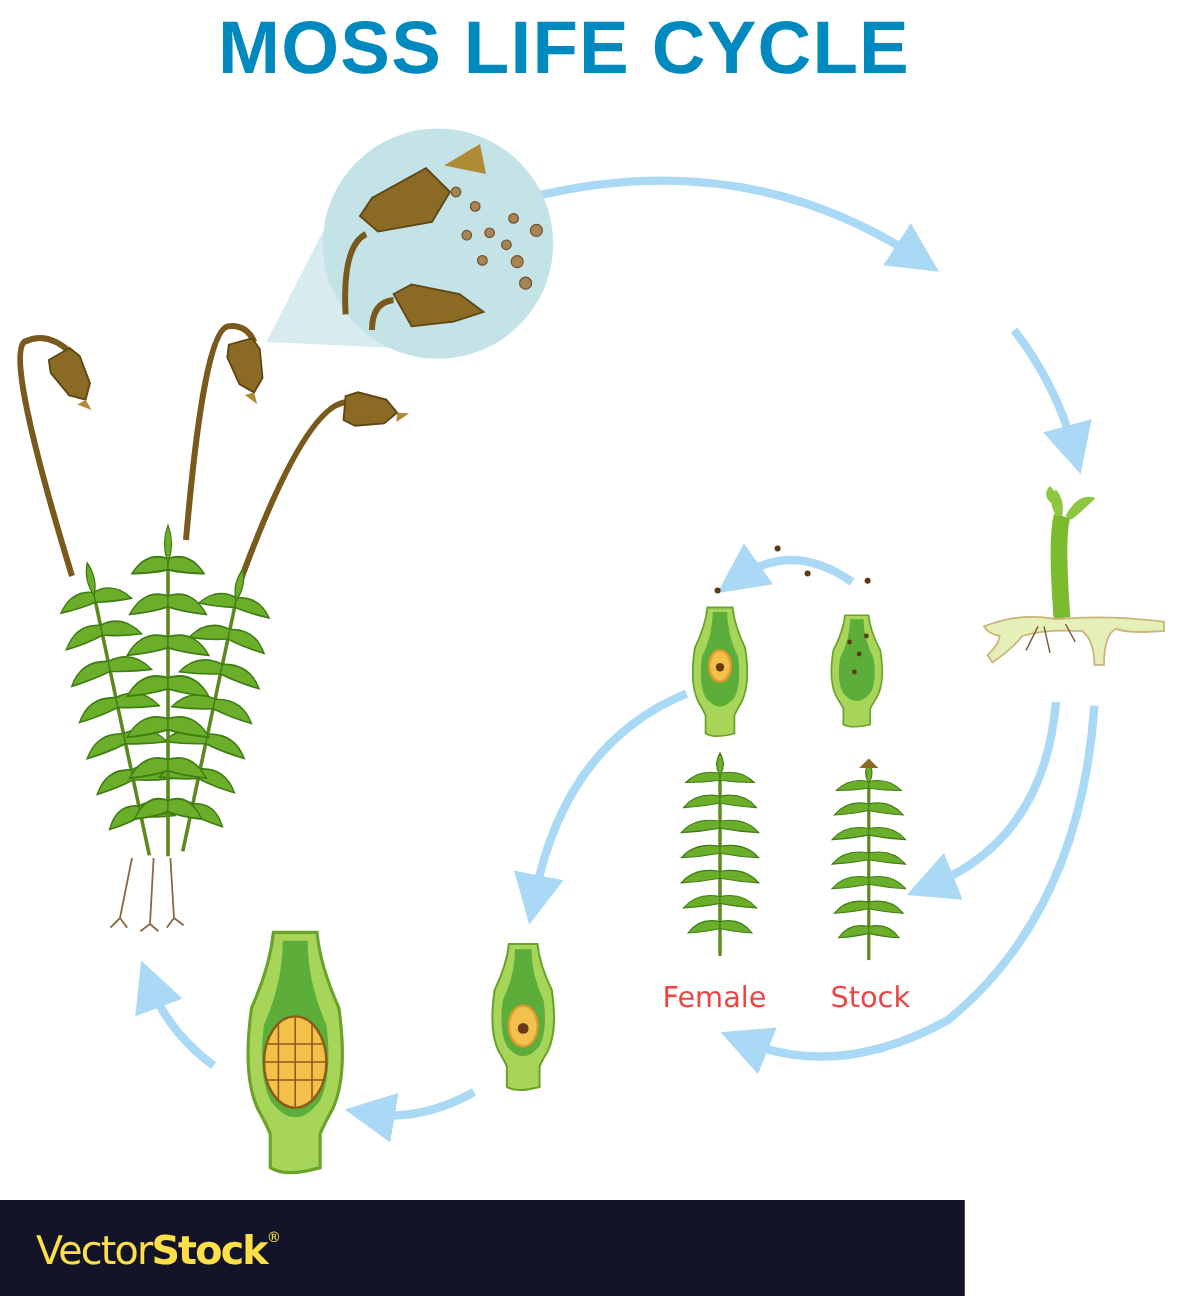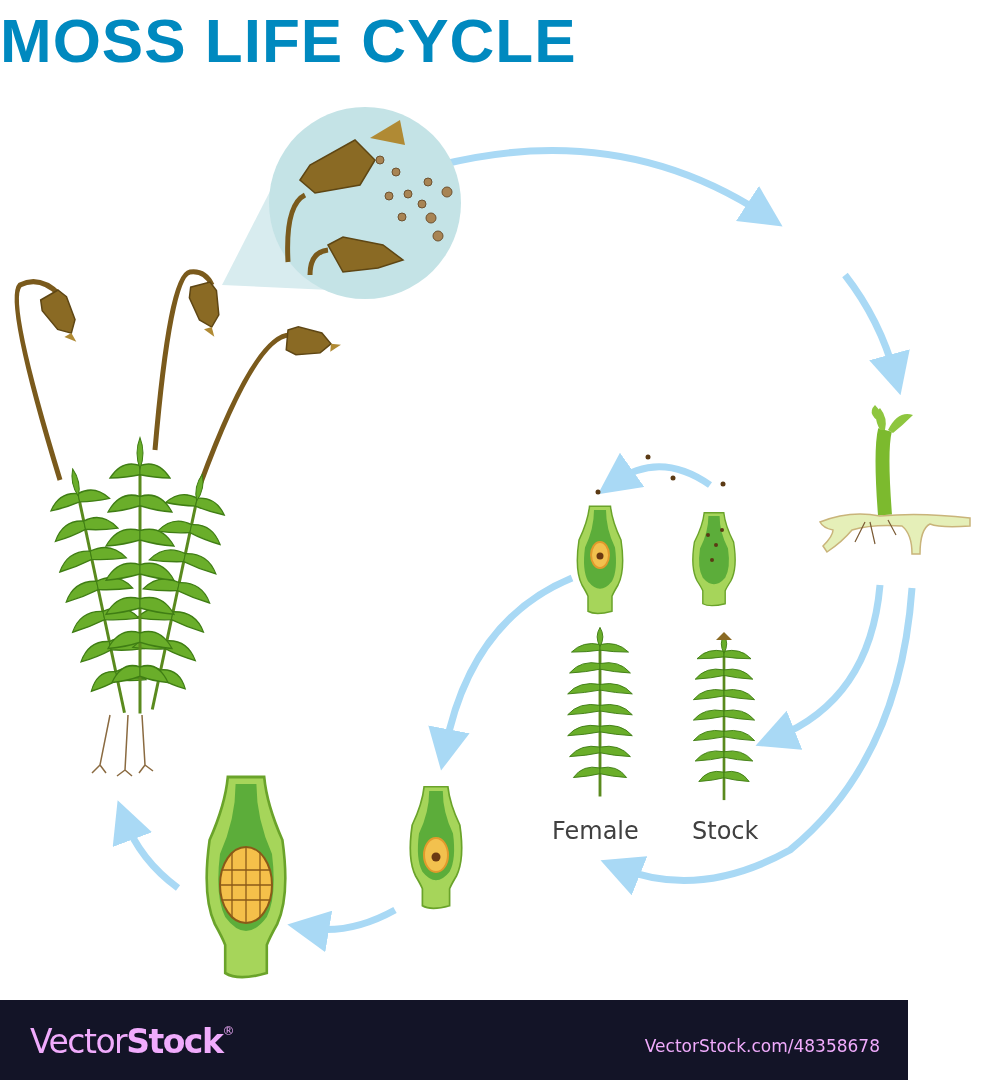--- a/index.html
+++ b/index.html
@@ -1,20 +1,20 @@
 <!DOCTYPE html>
 <html><head>
 <meta charset="utf-8">
 <style>
   html, body { margin:0; padding:0; }
   body { width:988px; height:1080px; background:#ffffff; position:relative; overflow:hidden; font-family:"Liberation Sans", sans-serif; }
-  .title { position:absolute; top:6px; left:0; width:940px; text-align:left; font-family:"Liberation Sans", sans-serif; font-weight:bold; font-size:62px; letter-spacing:1px; color:#0089bf; line-height:70px; }
+  .title { position:absolute; top:6px; left:0; width:940px; text-align:center; font-family:"Liberation Sans", sans-serif; font-weight:bold; font-size:62px; letter-spacing:1px; color:#0089bf; line-height:70px; }
   .stage { position:absolute; left:0; top:0; width:988px; height:1000px; }
-  .label { position:absolute; font-family:"DejaVu Sans", sans-serif; font-size:24px; color:#404040; }
-  .footer { position:absolute; left:0; top:1000px; width:908px; height:80px; background:#131427; color:#f0abfc; }
+  .label { position:absolute; font-family:"DejaVu Sans", sans-serif; font-size:24px; color:#ef4444; }
+  .footer { position:absolute; left:0; top:1000px; width:804px; height:80px; background:#131427; color:#fde047; }
   .brand { position:absolute; left:30px; top:22px; font-family:"DejaVu Sans", sans-serif; font-size:33px; letter-spacing:-1.5px; }
   .brand .light { font-weight:normal; }
   .brand .bold { font-weight:bold; }
   .brand sup { font-size:12px; vertical-align:top; position:relative; top:2px; }
   .ref { position:absolute; right:28px; top:36px; font-family:"DejaVu Sans", sans-serif; font-size:17px; }
 </style>
 </head>
 <body>
 
 <div class="title">MOSS LIFE CYCLE</div>
@@ -159,14 +159,13 @@
   </g>
 </svg>
 
 <div class="label" style="left:552px; top:817px;">Female</div>
 <div class="label" style="left:692px; top:817px;">Stock</div>
 
 <div class="footer">
   <div class="brand">
     <span class="light">Vector</span><span class="bold">Stock</span><sup>®</sup>
   </div>
-  <div class="ref">VectorStock.com/48358678</div>
 </div>
 
 </body></html>

